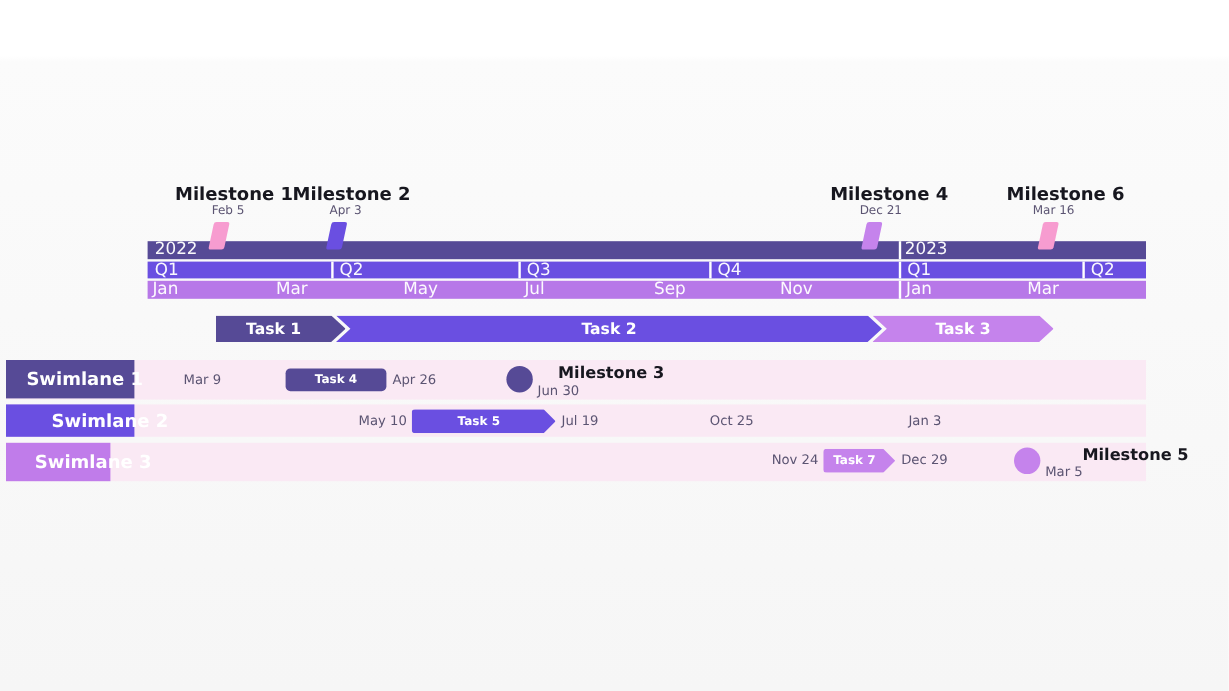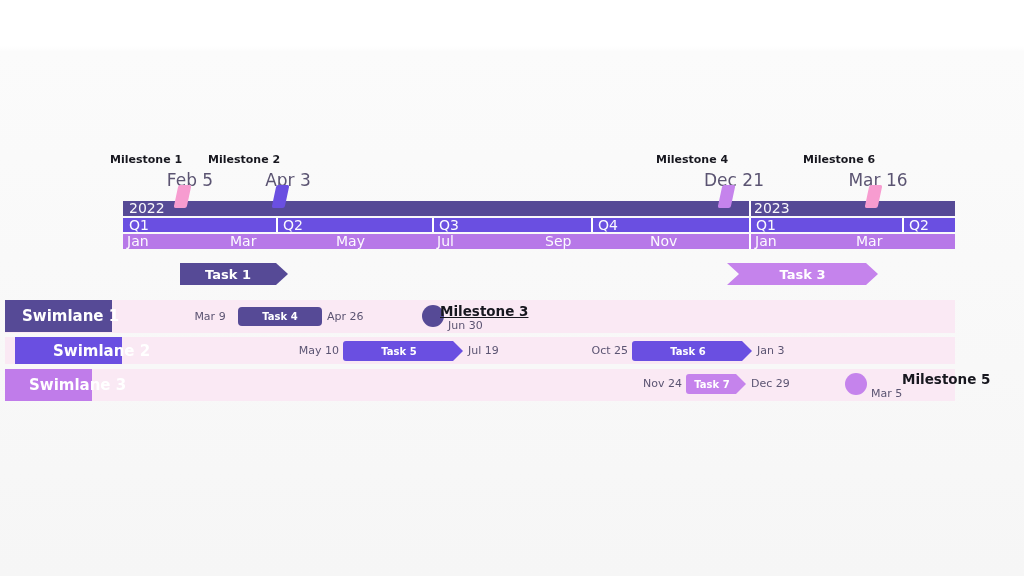--- a/index.html
+++ b/index.html
@@ -4,22 +4,22 @@
 <style>
   *{box-sizing:border-box;margin:0;padding:0}
   html,body{width:1024px;height:576px}
   body{font-family:"DejaVu Sans","Liberation Sans",sans-serif}
   #canvas{position:relative;width:1024px;height:576px;overflow:hidden;
           background:linear-gradient(180deg,#ffffff 0%,#ffffff 8%,#fbfbfb 9%,#f6f6f6 100%)}
   .band{position:absolute}
   .band-label{position:absolute;color:rgba(255,255,255,.96);font-size:14px;white-space:nowrap}
   .band-divider{position:absolute;background:#fff;width:2px}
   .flag-marker{position:absolute;width:13px;border-radius:2px}
-  .flag-title{position:absolute;font-weight:bold;font-size:11px;text-align:left;color:#17171f;white-space:nowrap}
-  .flag-date{position:absolute;font-size:17px;text-align:center;color:#5b5472;white-space:nowrap}
+  .flag-title{position:absolute;font-weight:bold;font-size:15px;text-align:center;color:#17171f;white-space:nowrap}
+  .flag-date{position:absolute;font-size:10px;text-align:center;color:#5b5472;white-space:nowrap}
   .seq-task{position:absolute;color:#fff;font-weight:bold;font-size:13px;display:flex;align-items:center;justify-content:center;white-space:nowrap}
   .row-bg{position:absolute}
   .row-label{position:absolute;display:flex;align-items:center;color:#fff;font-weight:bold;font-size:15px;padding-left:17px;white-space:nowrap}
   .task-bar{position:absolute;color:#fff;font-weight:bold;font-size:10px;display:flex;align-items:center;justify-content:center;white-space:nowrap}
   .date-label{position:absolute;font-size:11px;color:#5b5472;white-space:nowrap}
   .ms-circle{position:absolute;width:22px;height:22px;border-radius:50%}
   .ms-title{position:absolute;font-weight:bold;font-size:13.5px;color:#17171f;white-space:nowrap}
   .ms-date{position:absolute;font-size:11px;color:#5b5472;white-space:nowrap}
 </style>
 </head>
@@ -58,35 +58,35 @@
     <div class="flag-title" style="left: 208px; top: 153px; width: 170px;">Milestone 2</div>
     <div class="flag-date" style="left: 248px; top: 170px; width: 80px;">Apr 3</div>
     <div class="flag-marker" style="left: 274px; top: 185px; height: 23px; background: rgb(106, 79, 225); transform: skewX(-12deg);"></div>
     <div class="flag-title" style="left: 656px; top: 153px; width: 170px;">Milestone 4</div>
     <div class="flag-date" style="left: 694px; top: 170px; width: 80px;">Dec 21</div>
     <div class="flag-marker" style="left: 720px; top: 185px; height: 23px; background: rgb(197, 131, 236); transform: skewX(-12deg);"></div>
     <div class="flag-title" style="left: 803px; top: 153px; width: 170px;">Milestone 6</div>
     <div class="flag-date" style="left: 838px; top: 170px; width: 80px;">Mar 16</div>
     <div class="flag-marker" style="left: 867px; top: 185px; height: 23px; background: rgb(247, 156, 208); transform: skewX(-12deg);"></div>
     <div class="seq-task" style="left: 180px; top: 263px; width: 108px; height: 22px; background: rgb(86, 74, 150); clip-path: polygon(0px 0px, calc(100% - 12px) 0px, 100% 50%, calc(100% - 12px) 100%, 0px 100%); padding-left: 0px; padding-right: 12px;">Task 1</div>
+    <div class="seq-task" style="left: 280px; top: 263px; width: 455px; height: 22px; background: rgb(106, 79, 225); clip-path: polygon(0px 0px, calc(100% - 12px) 0px, 100% 50%, calc(100% - 12px) 100%, 0px 100%, 12px 50%); padding-left: 12px; padding-right: 12px;">Task 2</div>
     <div class="seq-task" style="left: 727px; top: 263px; width: 151px; height: 22px; background: rgb(197, 131, 236); clip-path: polygon(0px 0px, calc(100% - 12px) 0px, 100% 50%, calc(100% - 12px) 100%, 0px 100%, 12px 50%); padding-left: 12px; padding-right: 12px;">Task 3</div>
     <div class="row-bg" style="left: 5px; top: 300px; width: 950px; height: 33px; background: rgb(250, 233, 244);"></div>
     <div class="row-label" style="left: 5px; top: 300px; width: 107px; height: 32px; background: rgb(86, 74, 150);">Swimlane 1</div>
     <div class="task-bar" style="left: 238px; top: 307px; width: 84px; height: 19px; background: rgb(86, 74, 150); border-radius: 4px;">Task 4</div>
-    <div class="date-label" style="left: 168px; top: 309.5px; width: 84px; text-align: center;">Mar 9</div>
+    <div class="date-label" style="left: 153px; top: 309.5px; width: 84px; text-align: left;">Mar 9</div>
     <div class="date-label" style="left: 327px; top: 309.5px;">Apr 26</div>
     <div class="ms-circle" style="left: 422px; top: 305px; background: rgb(86, 74, 150);"></div>
-    <div class="ms-title" style="left: 440px; top: 303px; text-decoration: underline;">Milestone 3</div>
+    <div class="ms-title" style="left: 465px; top: 303px;">Milestone 3</div>
     <div class="ms-date" style="left: 448px; top: 319px;">Jun 30</div>
     <div class="row-bg" style="left: 5px; top: 337px; width: 950px; height: 27px; background: rgb(250, 233, 244);"></div>
-    <div class="row-label" style="left: 15px; top: 337px; width: 107px; height: 27px; background: rgb(106, 79, 225); padding-left: 38px;">Swimlane 2</div>
+    <div class="row-label" style="left: 5px; top: 337px; width: 107px; height: 27px; background: rgb(106, 79, 225); padding-left: 38px;">Swimlane 2</div>
     <div class="task-bar" style="left: 343px; top: 341px; width: 120px; height: 20px; background: rgb(106, 79, 225); clip-path: polygon(0px 0px, calc(100% - 10px) 0px, 100% 50%, calc(100% - 10px) 100%, 0px 100%); border-radius: 3px 0px 0px 3px; padding-right: 8px;">Task 5</div>
     <div class="date-label" style="left: 255px; top: 344px; width: 84px; text-align: right;">May 10</div>
     <div class="date-label" style="left: 468px; top: 344px;">Jul 19</div>
-    <div class="task-bar" style="left: 632px; top: 341px; width: 120px; height: 20px; background: rgb(106, 79, 225); clip-path: polygon(0px 0px, calc(100% - 10px) 0px, 100% 50%, calc(100% - 10px) 100%, 0px 100%); border-radius: 3px 0px 0px 3px; padding-right: 8px;">Task 6</div>
     <div class="date-label" style="left: 544px; top: 344px; width: 84px; text-align: right;">Oct 25</div>
     <div class="date-label" style="left: 757px; top: 344px;">Jan 3</div>
     <div class="row-bg" style="left: 5px; top: 369px; width: 950px; height: 32px; background: rgb(250, 233, 244);"></div>
     <div class="row-label" style="left: 5px; top: 369px; width: 87px; height: 32px; background: rgb(192, 124, 234); padding-left: 24px;">Swimlane 3</div>
     <div class="task-bar" style="left: 686px; top: 374px; width: 60px; height: 20px; background: rgb(197, 131, 236); clip-path: polygon(0px 0px, calc(100% - 10px) 0px, 100% 50%, calc(100% - 10px) 100%, 0px 100%); border-radius: 3px 0px 0px 3px; padding-right: 8px;">Task 7</div>
     <div class="date-label" style="left: 598px; top: 377px; width: 84px; text-align: right;">Nov 24</div>
     <div class="date-label" style="left: 751px; top: 377px;">Dec 29</div>
     <div class="ms-circle" style="left: 845px; top: 373px; background: rgb(197, 131, 236);"></div>
     <div class="ms-title" style="left: 871px; top: 371px; margin-left: 31px;">Milestone 5</div>
     <div class="ms-date" style="left: 871px; top: 387px;">Mar 5</div>

